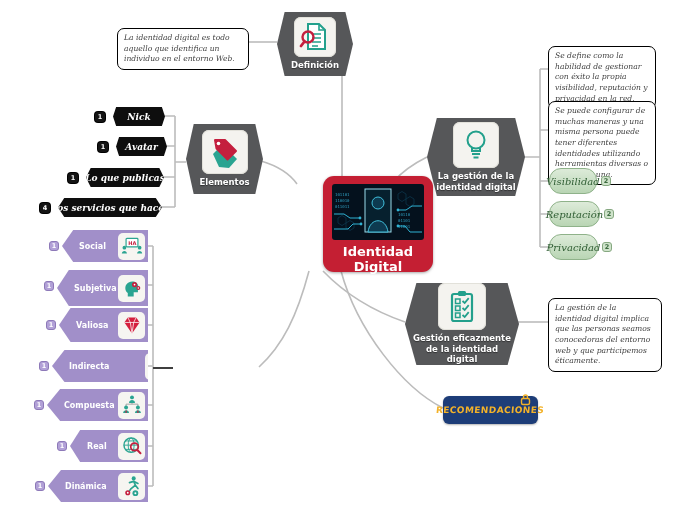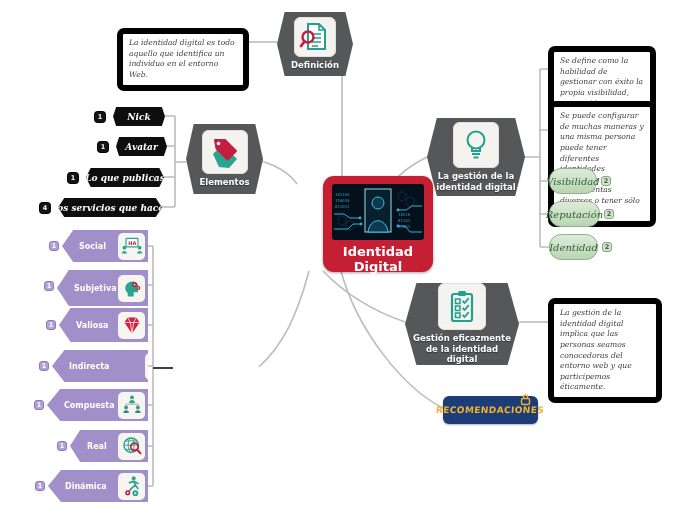--- a/index.html
+++ b/index.html
@@ -36,21 +36,21 @@
           font-size:6.5px;font-weight:bold;display:flex;align-items:center;justify-content:center;box-sizing:border-box;}
 
   
   .gitem{position:absolute;border-radius:12px;background:linear-gradient(#ddebd9,#b9d5b4);border:1px solid #8fb28a;
          color:#2f5d33;font-family:"DejaVu Serif","Liberation Serif",serif;font-style:italic;font-size:10px;
          display:flex;align-items:center;justify-content:center;box-sizing:border-box;}
   .gbadge{position:absolute;width:10px;height:10px;background:#cfe3cb;border:1px solid #86a881;border-radius:3px;color:#3c6b3f;
           font-size:6.5px;font-weight:bold;display:flex;align-items:center;justify-content:center;box-sizing:border-box;}
 
   
-  .note{position:absolute;background:#fff;border:6px solid #000000;border-radius:7px;
+  .note{position:absolute;background:#fff;border:1px solid #000000;border-radius:7px;
         font-family:"DejaVu Serif","Liberation Serif",serif;font-style:italic;font-size:7.6px;color:#3f3f3f;
         padding:4px 6px;line-height:1.4;box-sizing:border-box;}
 
   
   .rec-node{position:absolute;left:443px;top:396px;width:95px;height:28px;background:#1d3d78;border-radius:6px;
             display:flex;align-items:center;justify-content:center;box-shadow:0 1px 2px rgba(0,0,0,.3);}
   .rec-label{color:#f3b229;font-weight:bold;font-size:9px;letter-spacing:.4px;text-transform:uppercase;transform:skewX(-5deg);}
   .rec-lock{position:absolute;right:6px;top:-5px;}
 </style>
 </head>
@@ -181,21 +181,21 @@
     <span>Visibilidad</span>
   </div>
   <span class="gbadge" style="left:601px;top:176px;">2</span>
 
   <div class="gitem" style="left:549px;top:201px;width:51px;height:26px;">
     <span>Reputación</span>
   </div>
   <span class="gbadge" style="left:604px;top:209px;">2</span>
 
   <div class="gitem" style="left:549px;top:234px;width:49px;height:26px;">
-    <span>Identidad</span>
+    <span>Privacidad</span>
   </div>
   <span class="gbadge" style="left:602px;top:242px;">2</span>
 
   <div class="hexnode" style="left:405px;top:283px;width:114px;height:82px;">
     <span class="tile" style="width:48px;height:48px;">
       <svg width="34" height="36" viewBox="0 0 34 36">
         <rect x="7" y="5" width="20" height="27" rx="2" fill="none" stroke="#23a08c" stroke-width="2.2"></rect>
         <rect x="13" y="2" width="8" height="5" rx="1.5" fill="#23a08c"></rect>
         <rect x="10.5" y="10" width="4.5" height="4.5" fill="none" stroke="#23a08c" stroke-width="1.5"></rect>
         <rect x="10.5" y="17" width="4.5" height="4.5" fill="none" stroke="#23a08c" stroke-width="1.5"></rect>

